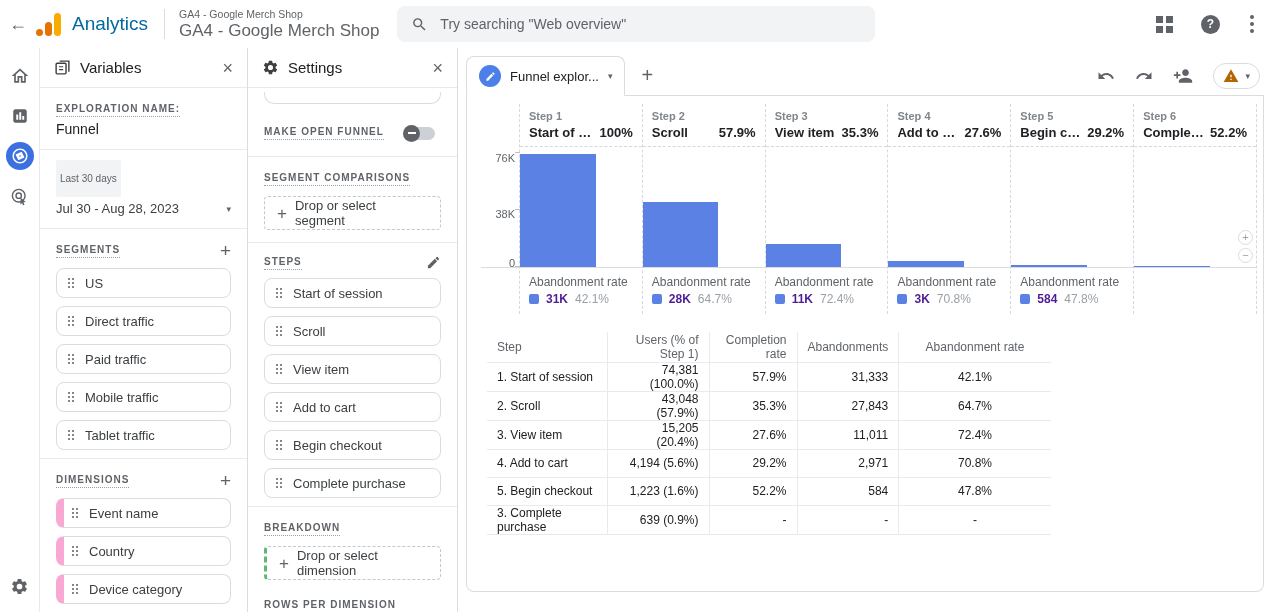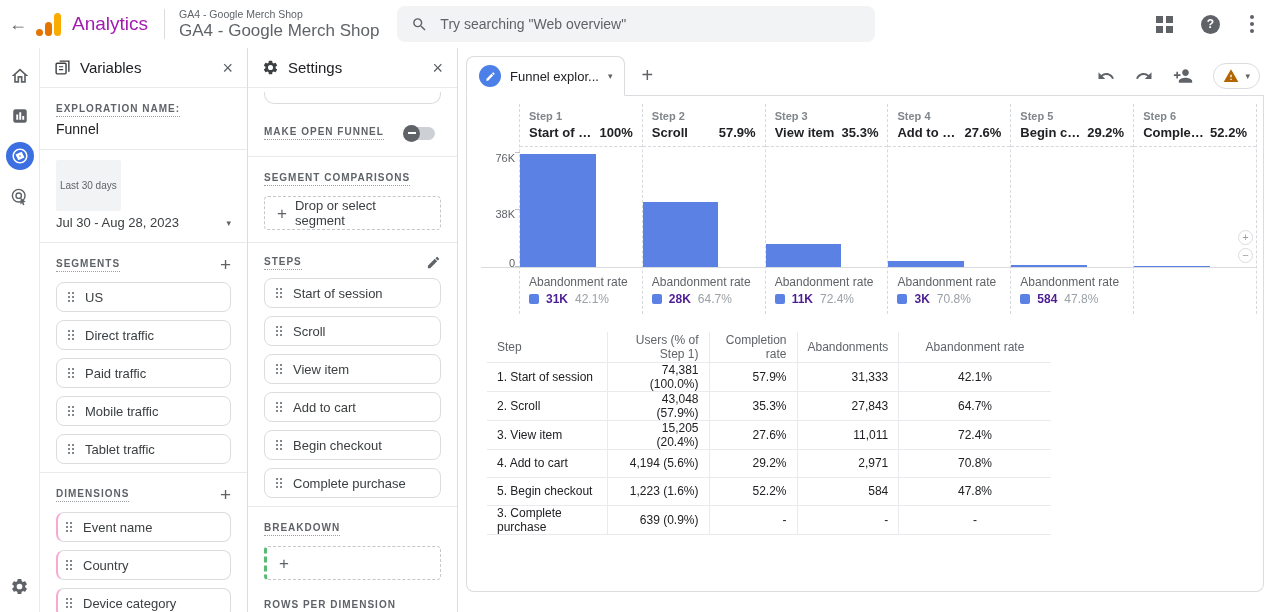--- a/index.html
+++ b/index.html
@@ -7,21 +7,21 @@
     font-family:"Liberation Sans", sans-serif; background:#fff; color:#202124; }
 
   
   .topbar { height:48px; display:flex; align-items:center; }
   .back { width:36px; display:flex; justify-content:center; align-items:center; cursor:pointer; }
   .logo { display:flex; align-items:center; gap:10px; }
   .ga-logo { width:26px; height:23px; position:relative; }
   .ga-logo .dot  { position:absolute; left:0;  bottom:0; width:7px; height:7px; border-radius:50%; background:#e37400; }
   .ga-logo .mid  { position:absolute; left:9px; bottom:0; width:7px; height:14px; border-radius:3.5px; background:#e37400; }
   .ga-logo .tall { position:absolute; left:18px; bottom:0; width:7px; height:23px; border-radius:3.5px; background:#f9ab00; }
-  .brand { font-size:19px; color:#a21caf; }
+  .brand { font-size:19px; color:#0369a1; }
   .prop-divider { width:1px; height:30px; background:#dadce0; margin:0 14px 0 16px; }
   .prop-small { font-size:10.5px; color:#5f6368; }
   .prop-big { font-size:17px; color:#5f6368; margin-top:1px; }
   .searchbar { margin-left:18px; width:478px; height:36px; background:#f1f3f4; border-radius:8px;
     display:flex; align-items:center; gap:12px; padding:0 14px; color:#5f6368; font-size:14px; }
   .top-actions { margin-left:auto; display:flex; align-items:center; gap:28px; padding-right:24px; }
   .apps-grid { display:grid; grid-template-columns:7px 7px; gap:3px; cursor:pointer; }
   .apps-grid i { width:7px; height:7px; background:#5f6368; display:block; }
   .help { width:19px; height:19px; border-radius:50%; background:#5f6368; color:#fff; font-size:12px;
     display:flex; align-items:center; justify-content:center; font-weight:bold; cursor:pointer; }
@@ -41,26 +41,26 @@
   .sets { width:210px; }
   .panel-head { height:40px; display:flex; align-items:center; gap:9px; padding:0 14px; border-bottom:1px solid #e8eaed; }
   .panel-title { font-size:15px; color:#202124; flex:1; }
   .close-x { font-size:18px; color:#5f6368; cursor:pointer; line-height:1; }
   .section { padding:10px 16px 12px; border-bottom:1px solid #e8eaed; }
   .seclabel { font-size:10px; letter-spacing:1px; color:#5f6368; font-weight:bold; display:inline-block;
     border-bottom:1px dotted #9aa0a6; padding-bottom:2px; }
   .label-row { display:flex; align-items:center; justify-content:space-between; padding:12px 16px 8px; }
   .plus { font-size:19px; color:#5f6368; cursor:pointer; line-height:1; }
   .exp-name { font-size:14px; color:#202124; margin-top:4px; }
-  .badge { display:inline-block; background:#f1f3f4; color:#5f6368; font-size:10px; padding:20px 4px; border-radius:2px; }
+  .badge { display:inline-block; background:#f1f3f4; color:#5f6368; font-size:10px; padding:13px 4px; border-radius:2px; }
   .daterow { display:flex; justify-content:space-between; align-items:center; font-size:13px; color:#3c4043; margin-top:4px; cursor:pointer; }
   .caret { font-size:9px; color:#5f6368; }
   .chip { height:30px; border:1px solid #dadce0; border-radius:8px; display:flex; align-items:center; gap:10px;
     padding:0 10px; margin:0 16px 8px; font-size:13px; color:#3c4043; background:#fff; cursor:grab; }
-  .chip.dim { border-left:2px solid #f9a8d4; padding-left:7px; }
+  .chip.dim { border-left:8px solid #f9a8d4; padding-left:7px; }
   .handle { width:8px; height:12px; flex:none;
     background-image:radial-gradient(circle, #80868b 1.1px, transparent 1.3px); background-size:4px 4px; }
   .partial-box { height:12px; border:1px solid #dadce0; border-top:none; border-radius:0 0 10px 10px; margin:4px 16px 0; }
   .toggle-row { display:flex; align-items:center; justify-content:space-between; padding:22px 16px 16px; }
   .toggle { width:30px; height:13px; background:#cdd1d5; border-radius:7px; position:relative; margin-right:6px; cursor:pointer; }
   .knob { position:absolute; left:-2px; top:-2px; width:17px; height:17px; border-radius:50%; background:#5f6368;
     display:flex; align-items:center; justify-content:center; }
   .knob::after { content:""; width:8px; height:2px; background:#fff; }
   .dropbox { border:1px dashed #c4c7cb; border-radius:4px; height:34px; display:flex; align-items:center; gap:8px;
     padding:0 12px; font-size:13px; color:#3c4043; margin-top:10px; cursor:pointer; }
@@ -321,20 +321,21 @@
         <div class="chip">
           <span class="handle"></span>
           <span class="chip-label">Complete purchase</span>
         </div>
       </div>
     <div style="border-top:1px solid #e8eaed; margin-top:4px;"></div>
     <div class="section" style="border-bottom:none;">
       <span class="seclabel">BREAKDOWN</span>
       <div class="dropbox green">
         <span class="plus">+</span>
+        <span>Drop or select dimension</span>
       </div>
       <div style="margin-top:14px;">
         <span class="seclabel">ROWS PER DIMENSION</span>
         
       </div>
     </div>
 
   </aside>
 
   <main class="canvas">

